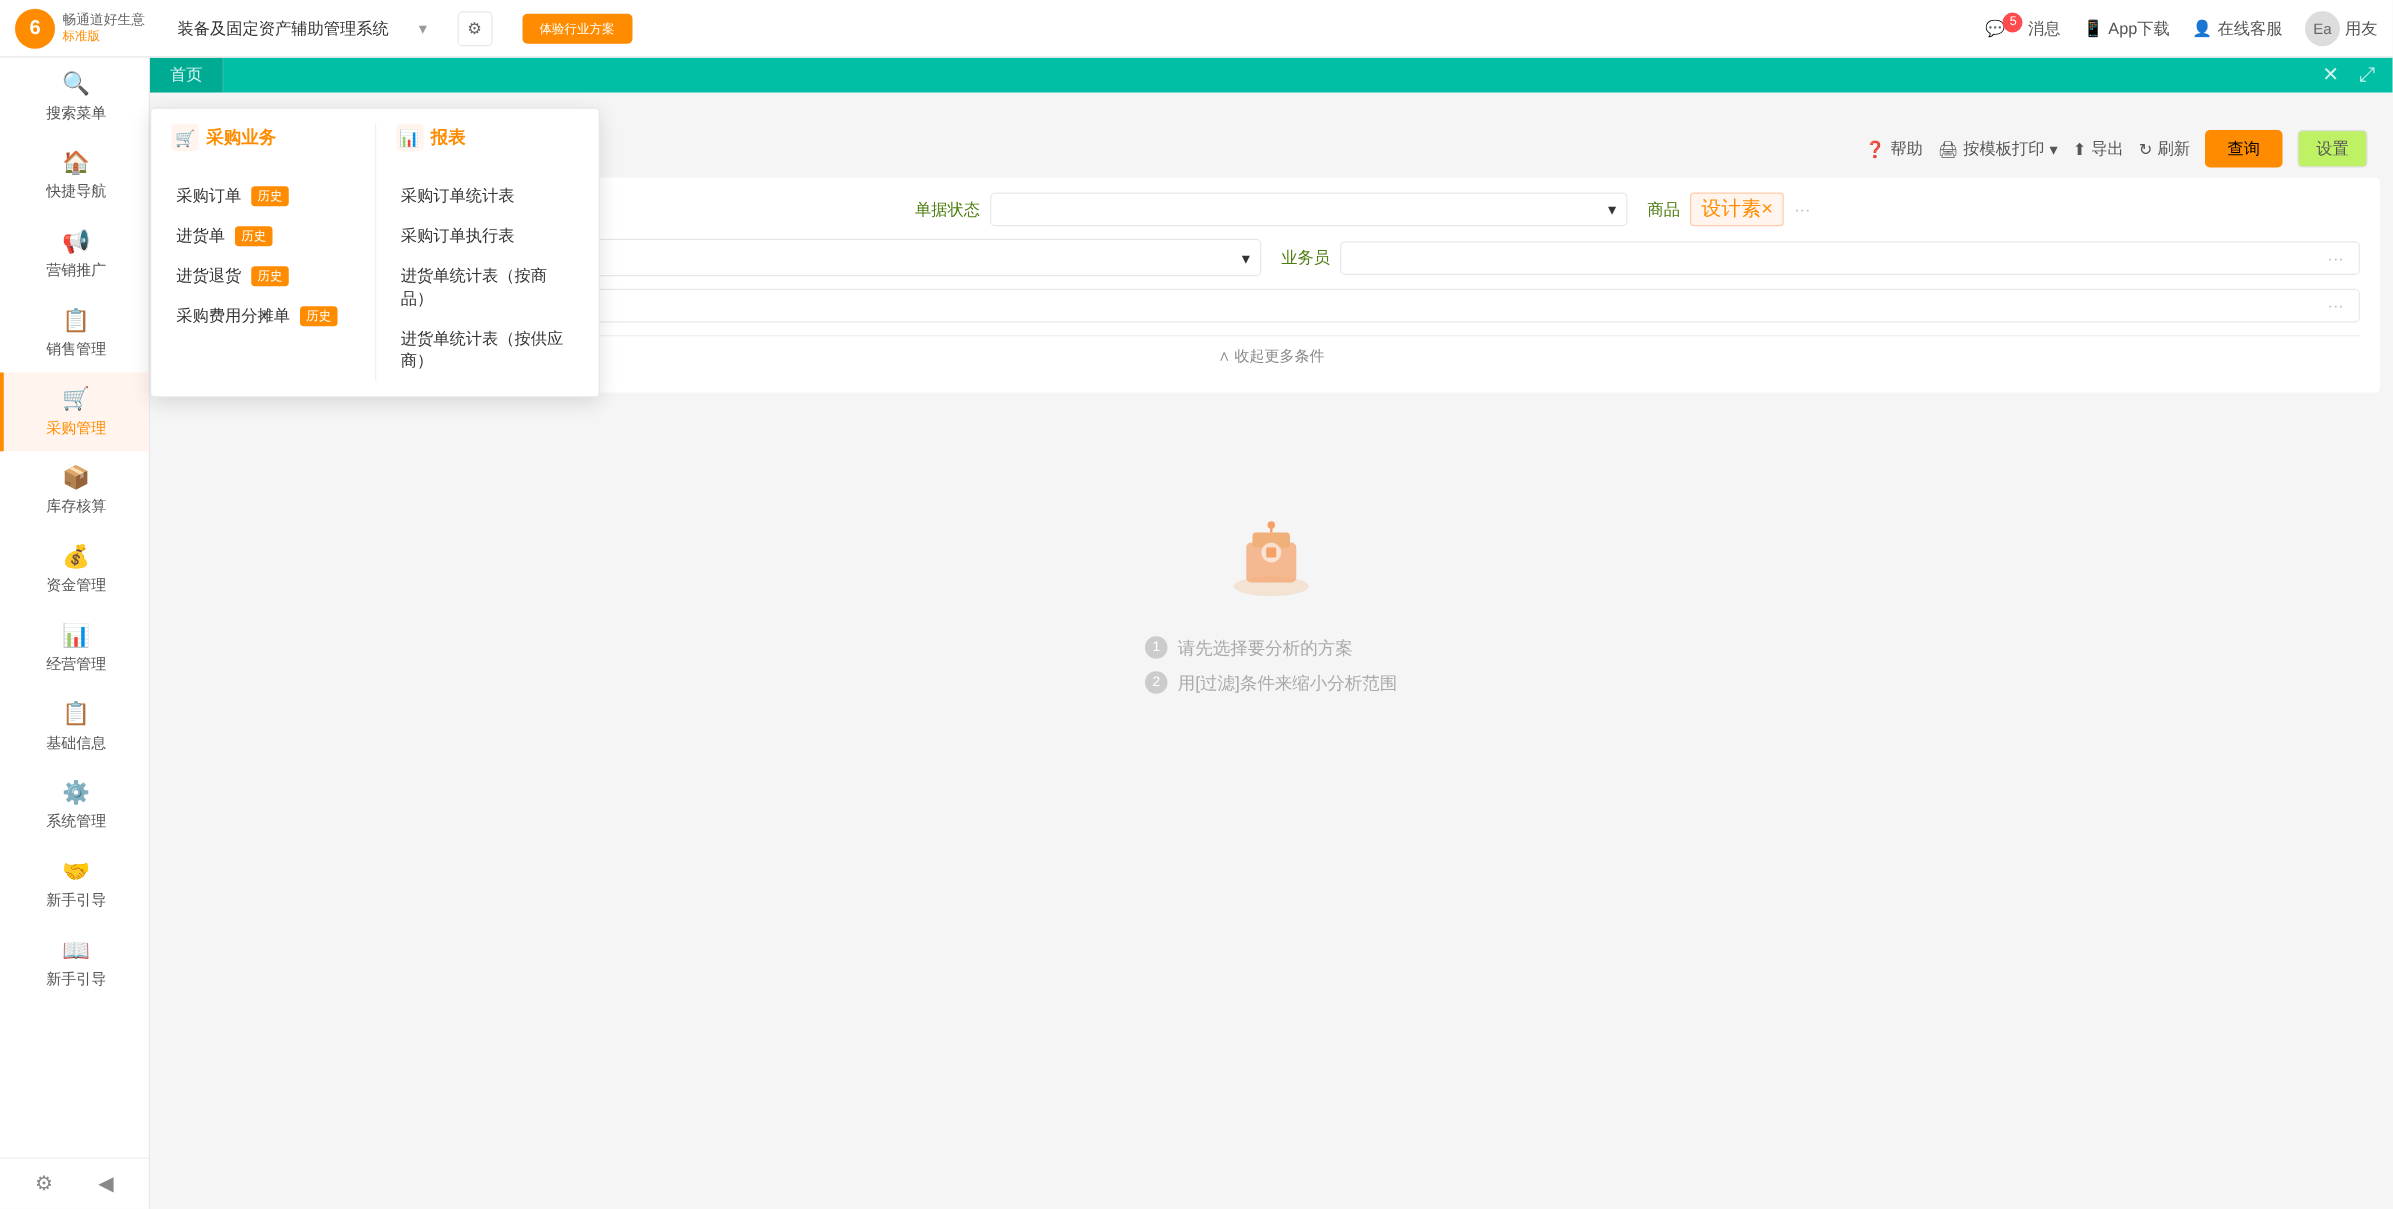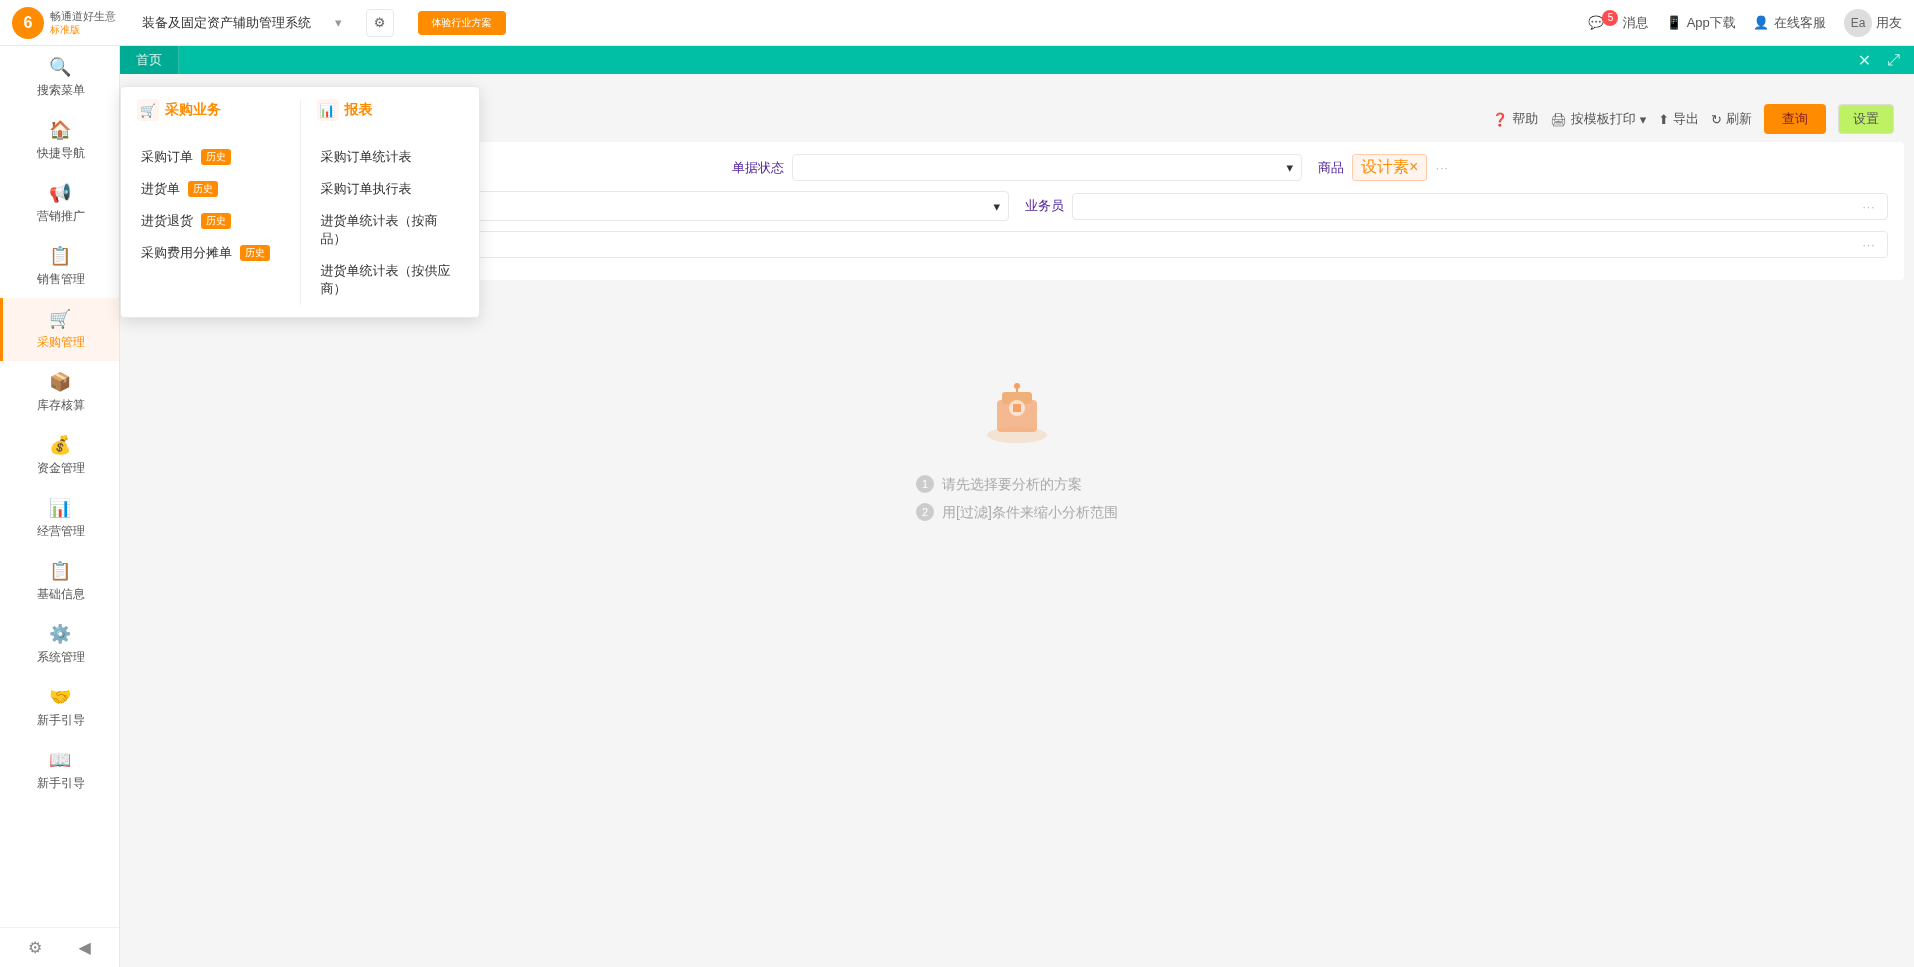--- a/index.html
+++ b/index.html
@@ -205,21 +205,21 @@
     .toolbar-btn {
       display: flex;
       align-items: center;
       gap: 4px;
       cursor: pointer;
       color: #555;
       font-size: 13px;
     }
     .toolbar-btn-primary {
       background: #ff8c00;
-      color: #7f1d1d;
+      color: #000000;
       border: none;
       padding: 6px 18px;
       border-radius: 4px;
       cursor: pointer;
       font-size: 13px;
     }
     .toolbar-btn-secondary {
       background: #bef264;
       color: #555;
       border: 1px solid #ddd;
@@ -243,21 +243,21 @@
       margin-bottom: 10px;
       flex-wrap: wrap;
     }
     .filter-item {
       display: flex;
       align-items: center;
       gap: 8px;
       flex: 1;
       min-width: 200px;
     }
-    .filter-label { color: #4c1d95; font-size: 13px; white-space: nowrap; }
+    .filter-label { color: #4d7c0f; font-size: 13px; white-space: nowrap; }
     .filter-select {
       flex: 1;
       border: 1px solid #e8e8e8;
       border-radius: 4px;
       padding: 5px 8px;
       font-size: 13px;
       color: #333;
       background: white;
       display: flex;
       align-items: center;
@@ -589,20 +589,24 @@
 
         <div class="filter-item">
           <span class="filter-label">客户</span>
           <div class="filter-select" style="min-width:200px;">
             <span></span>
             <span class="dots-btn">···</span>
           </div>
         </div>
       </div>
 
+      <div class="collapse-btn">
+        <span>∧</span>
+        <span>收起更多条件</span>
+      </div>
     </div>
 
     <div class="empty-state">
       <div class="empty-icon">
         <svg viewBox="0 0 100 80" width="100" height="80">
           <ellipse cx="50" cy="65" rx="30" ry="8" fill="#f0c8a0" opacity="0.4"></ellipse>
           <rect x="30" y="30" width="40" height="32" rx="4" fill="#f5a066" opacity="0.7"></rect>
           <rect x="35" y="22" width="30" height="12" rx="3" fill="#f0b07a"></rect>
           <circle cx="50" cy="38" r="8" fill="#fff" opacity="0.6"></circle>
           <rect x="46" y="34" width="8" height="8" rx="1" fill="#f5a066"></rect>

